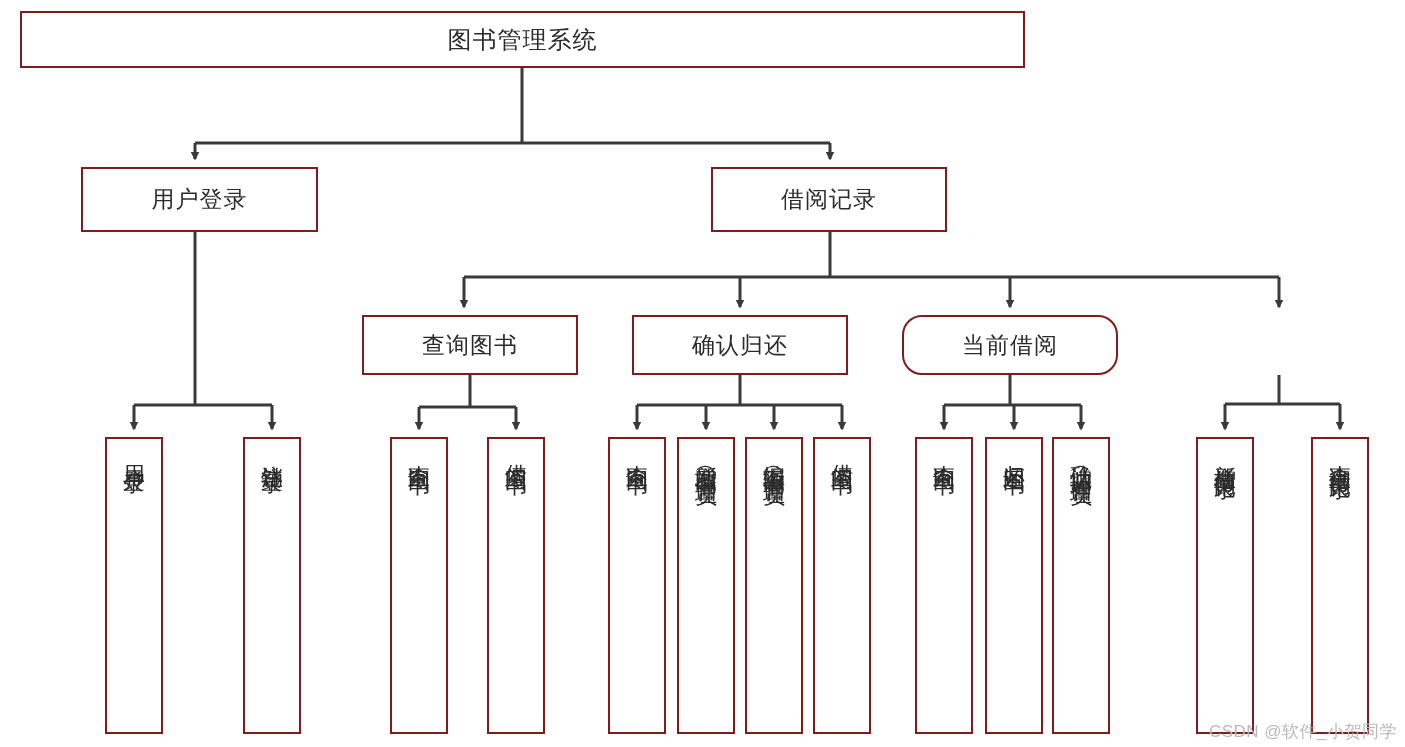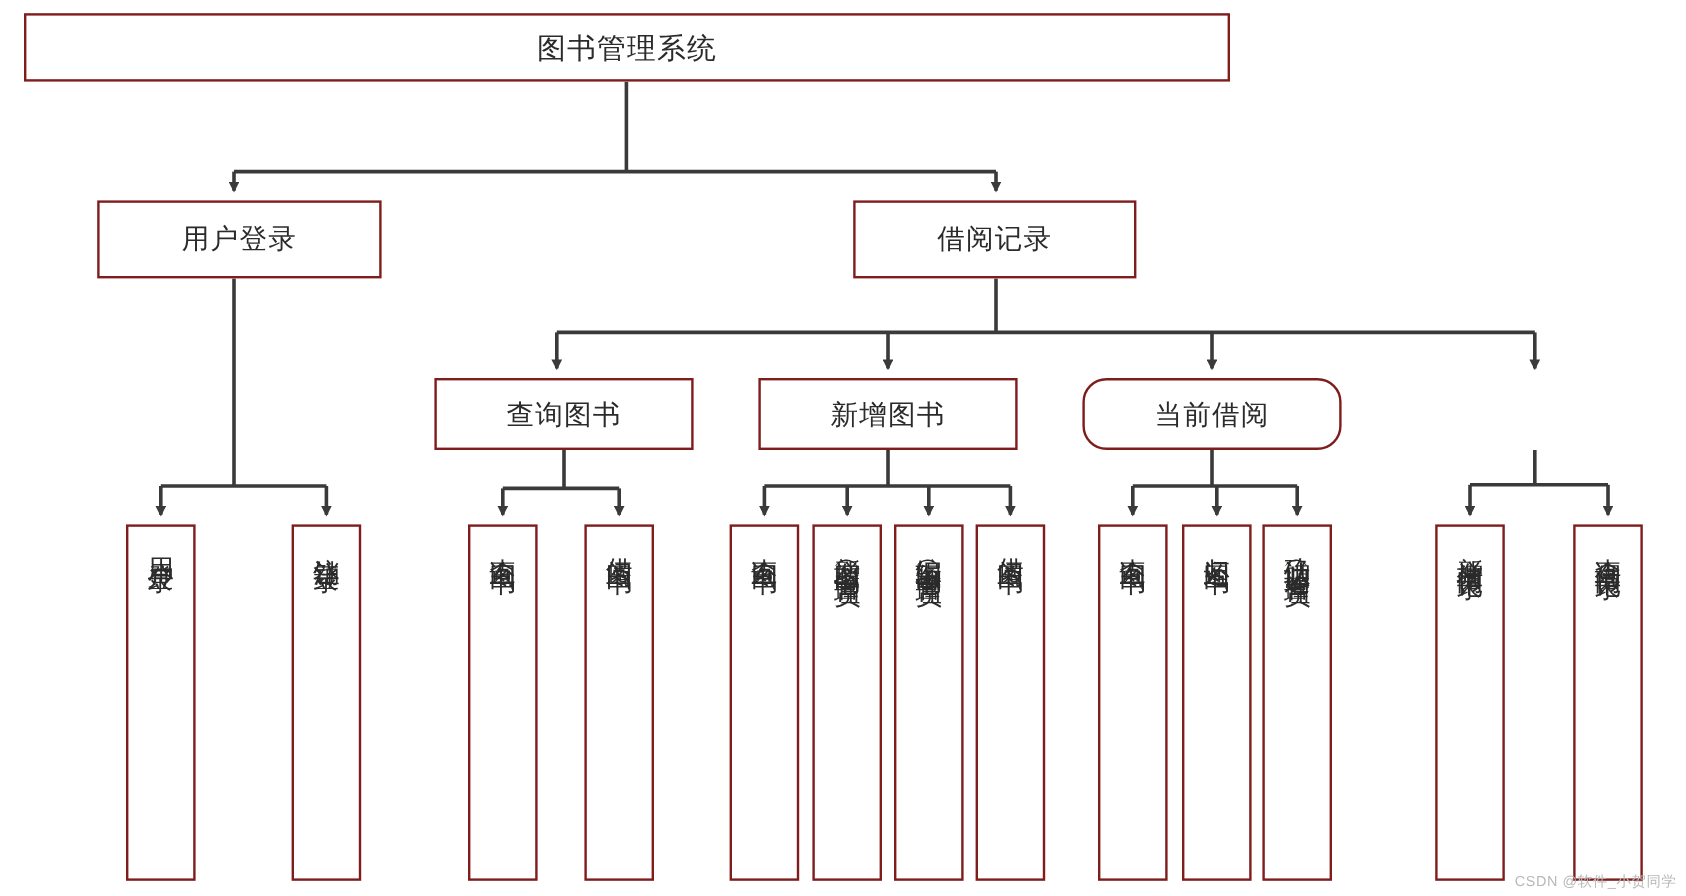--- a/index.html
+++ b/index.html
@@ -52,21 +52,21 @@
     line-height: 1;
     white-space: nowrap;
   }
   .node.root {
     font-size: 24px;
   }
   .watermark {
     position: absolute;
     right: 8px;
     bottom: 4px;
-    font-size: 12px;
+    font-size: 17px;
     color: #b9b9b9;
     letter-spacing: 0.5px;
     white-space: nowrap;
     margin-left: 37px;
   }
 </style>
 </head>
 <body>
 
 <div id="canvas">
@@ -129,21 +129,21 @@
     <span>用户登录</span>
   </div>
   <div class="node horiz" style="left:711px; top:167px; width:236px; height:65px;">
     <span>借阅记录</span>
   </div>
 
   <div class="node horiz" style="left:362px; top:315px; width:216px; height:60px;">
     <span>查询图书</span>
   </div>
   <div class="node horiz" style="left:632px; top:315px; width:216px; height:60px;">
-    <span>新增图书</span>
+    <span>确认归还</span>
   </div>
   <div class="node horiz" style="left:902px; top:315px; width:216px; height:60px;border-radius:20px;">
     <span>当前借阅</span>
   </div>
 
   <div class="node vert" style="left:105px; top:437px; width:58px; height:297px;">
     <span class="vlabel">用户登录</span>
   </div>
   <div class="node vert" style="left:243px; top:437px; width:58px; height:297px;">
     <span class="vlabel">注销登录</span>

